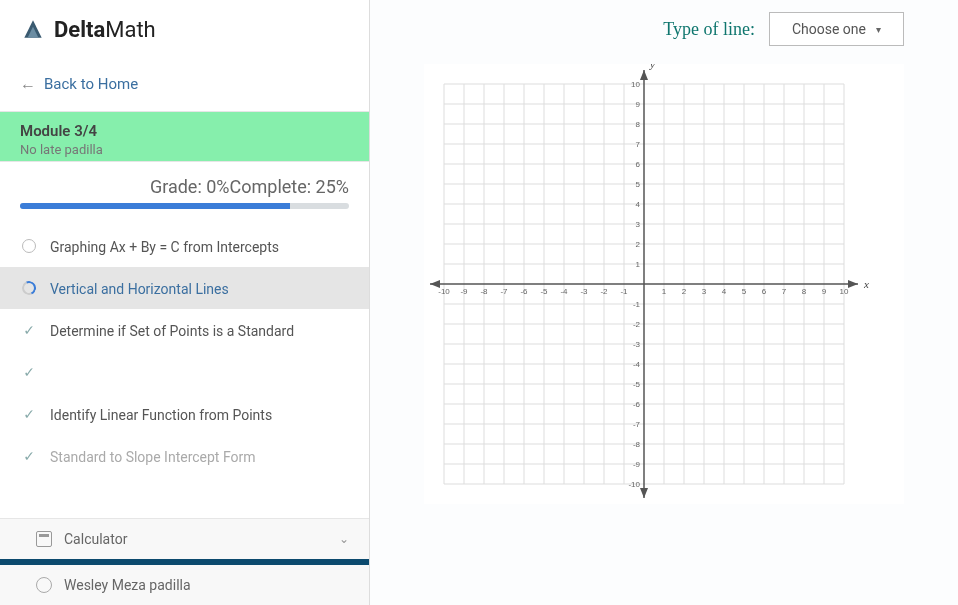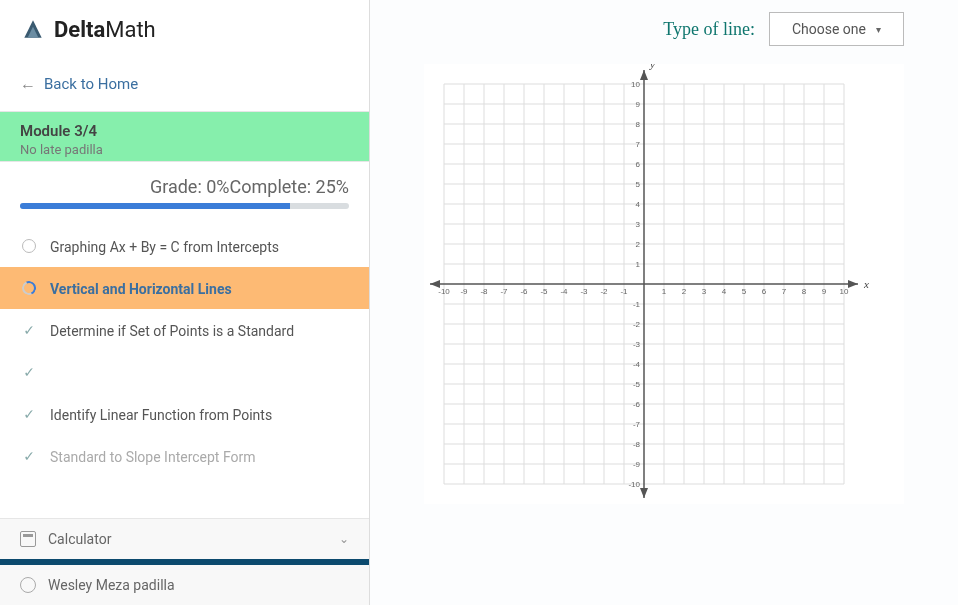--- a/index.html
+++ b/index.html
@@ -68,23 +68,23 @@
     .task {
       display: flex;
       align-items: flex-end;
       gap: 12px;
       padding: 12px 20px;
       font-size: 14px;
       color: #555;
       cursor: pointer;
     }
     .task.active {
-      background: #fdba74;
+      background: #e5e5e5;
       color: #3b6fa0;
-      font-weight: 700;
+      font-weight: 400;
     }
     .task .ticon { width: 18px; height: 18px; display: flex; align-items: center; justify-content: center; flex-shrink:0; }
     .check { color: #8aa; }
     .empty-circle {
       width: 14px; height: 14px; border: 1.5px solid #bbb; border-radius: 50%;
     }
     .partial-circle {
       width: 14px; height: 14px; border: 2px solid #ccc; border-radius: 50%;
       border-top-color: #3b7dd8; border-right-color: #3b7dd8;
       transform: rotate(20deg);
@@ -93,21 +93,21 @@
     .bottom-tools {
       margin-top: auto;
       border-top: 1px solid #e6e6e6;
       background: #f8f8f8;
     }
     .tool-row {
       display: flex; align-items: center; gap: 12px;
       padding: 12px 20px; font-size: 14px; color: #666;
       justify-content: space-between;
     }
-    .tool-row .left { display: flex; align-items: center; gap: 12px; }
+    .tool-row .left { display: flex; align-items: center; gap: 12px; margin-left: 16px; }
     .calc-icon { width:16px; height:16px; border:1.5px solid #999; border-radius:2px; position:relative; }
     .calc-icon::before { content:""; position:absolute; top:2px; left:2px; right:2px; height:3px; background:#999; }
     .user-icon { width:16px; height:16px; border:1.5px solid #aaa; border-radius:50%; position:relative; }
     
     .main {
       flex: 1;
       padding: 12px 24px 0 24px;
       background: #fcfdfe;
       position: relative;
     }

